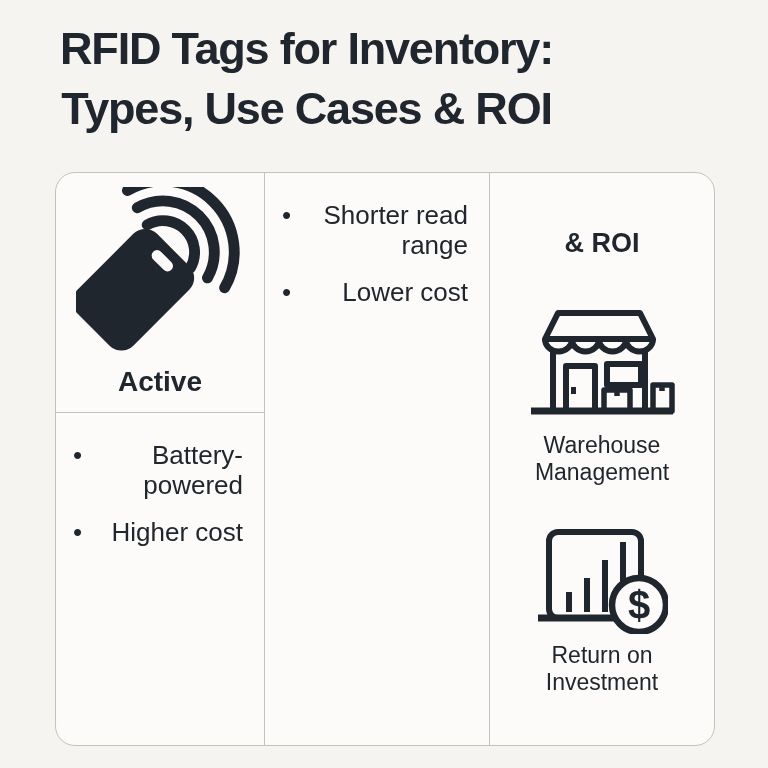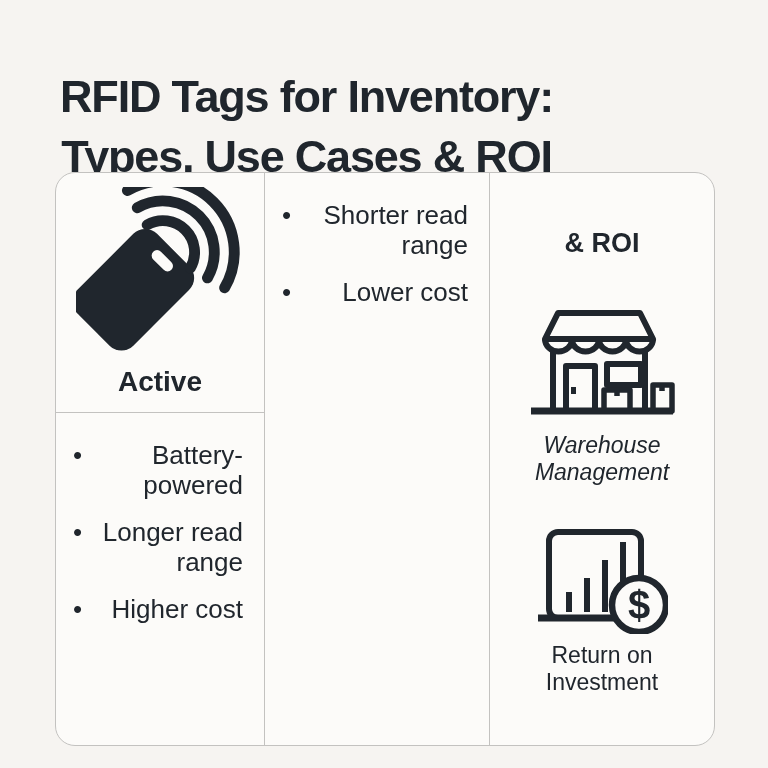--- a/index.html
+++ b/index.html
@@ -5,21 +5,21 @@
   :root{
     --bg:#f6f4f1; --card:#fcfbf9; --border:#c3c2c0; --ink:#20262d;
   }
   html,body{margin:0;padding:0;}
   body{
     width:768px;height:768px;background:var(--bg);color:var(--ink);
     font-family:"Liberation Sans",sans-serif;position:relative;overflow:hidden;
   }
   .title{
     position:absolute;top:19px;left:0;width:613px;text-align:center;
-    font-size:45px;font-weight:bold;line-height:60px;letter-spacing:-1.2px;margin-top:48px;
+    font-size:45px;font-weight:bold;line-height:60px;letter-spacing:-1.2px;
   }
   .card{
     position:absolute;left:55px;top:172px;width:660px;height:574px;
     background:var(--card);border:1.5px solid var(--border);border-radius:20px;
     box-sizing:border-box;display:flex;overflow:hidden;
   }
   .col{box-sizing:border-box;display:flex;flex-direction:column;text-align:right;}
   .col-active{width:209px;border-right:1.5px solid var(--border);}
   .col-passive{width:225px;border-right:1.5px solid var(--border);}
   .col-usecases{flex:1;align-items:center;text-align:center;padding-top:54px;}
@@ -34,21 +34,21 @@
     font-size:26px;line-height:30px;
   }
   .bullet-list li{position:relative;padding-left:18px;margin-bottom:17px;}
   .bullet-list li::before{content:"\2022";position:absolute;left:0;}
   .col-active .bullet-list li{max-width:152px;}
   .col-passive .bullet-list li{max-width:168px;}
   .uc-header{font-size:27px;font-weight:bold;line-height:33px;}
   .uc-icon-warehouse{margin-top:46px;}
   .uc-icon-roi{margin-top:42px;}
   .uc-label{font-size:23px;line-height:27px;}
-  .uc-label-warehouse{margin-top:12px;max-width:182px;font-style:italic;}
+  .uc-label-warehouse{margin-top:12px;max-width:182px;}
   .uc-label-roi{margin-top:8px;max-width:140px;}
   svg{display:block;}
   .stroke-shape{fill:none;stroke:var(--ink);stroke-linejoin:round;}
 </style>
 </head>
 <body>
 
 <div class="title">
   <div>RFID Tags for Inventory:</div>
   <div>Types, Use Cases &amp; ROI</div>
@@ -68,21 +68,20 @@
             <path d="M 72,38.3 A 32,32 0 0 1 115.7,82"></path>
             <path d="M 62,21 A 52,52 0 0 1 133,92"></path>
             <path d="M 52,3.6 A 72,72 0 0 1 150.4,102"></path>
           </g>
         </svg>
       </div>
       <div class="col-header">Active</div>
     </div>
     <ul class="bullet-list">
       <li>Battery-powered</li>
-      <li>Longer read range</li>
       <li>Higher cost</li>
     </ul>
   </div>
 
   <div class="col col-passive">
     <ul class="bullet-list">
       <li>Shorter read range</li>
       <li>Lower cost</li>
     </ul>
   </div>

